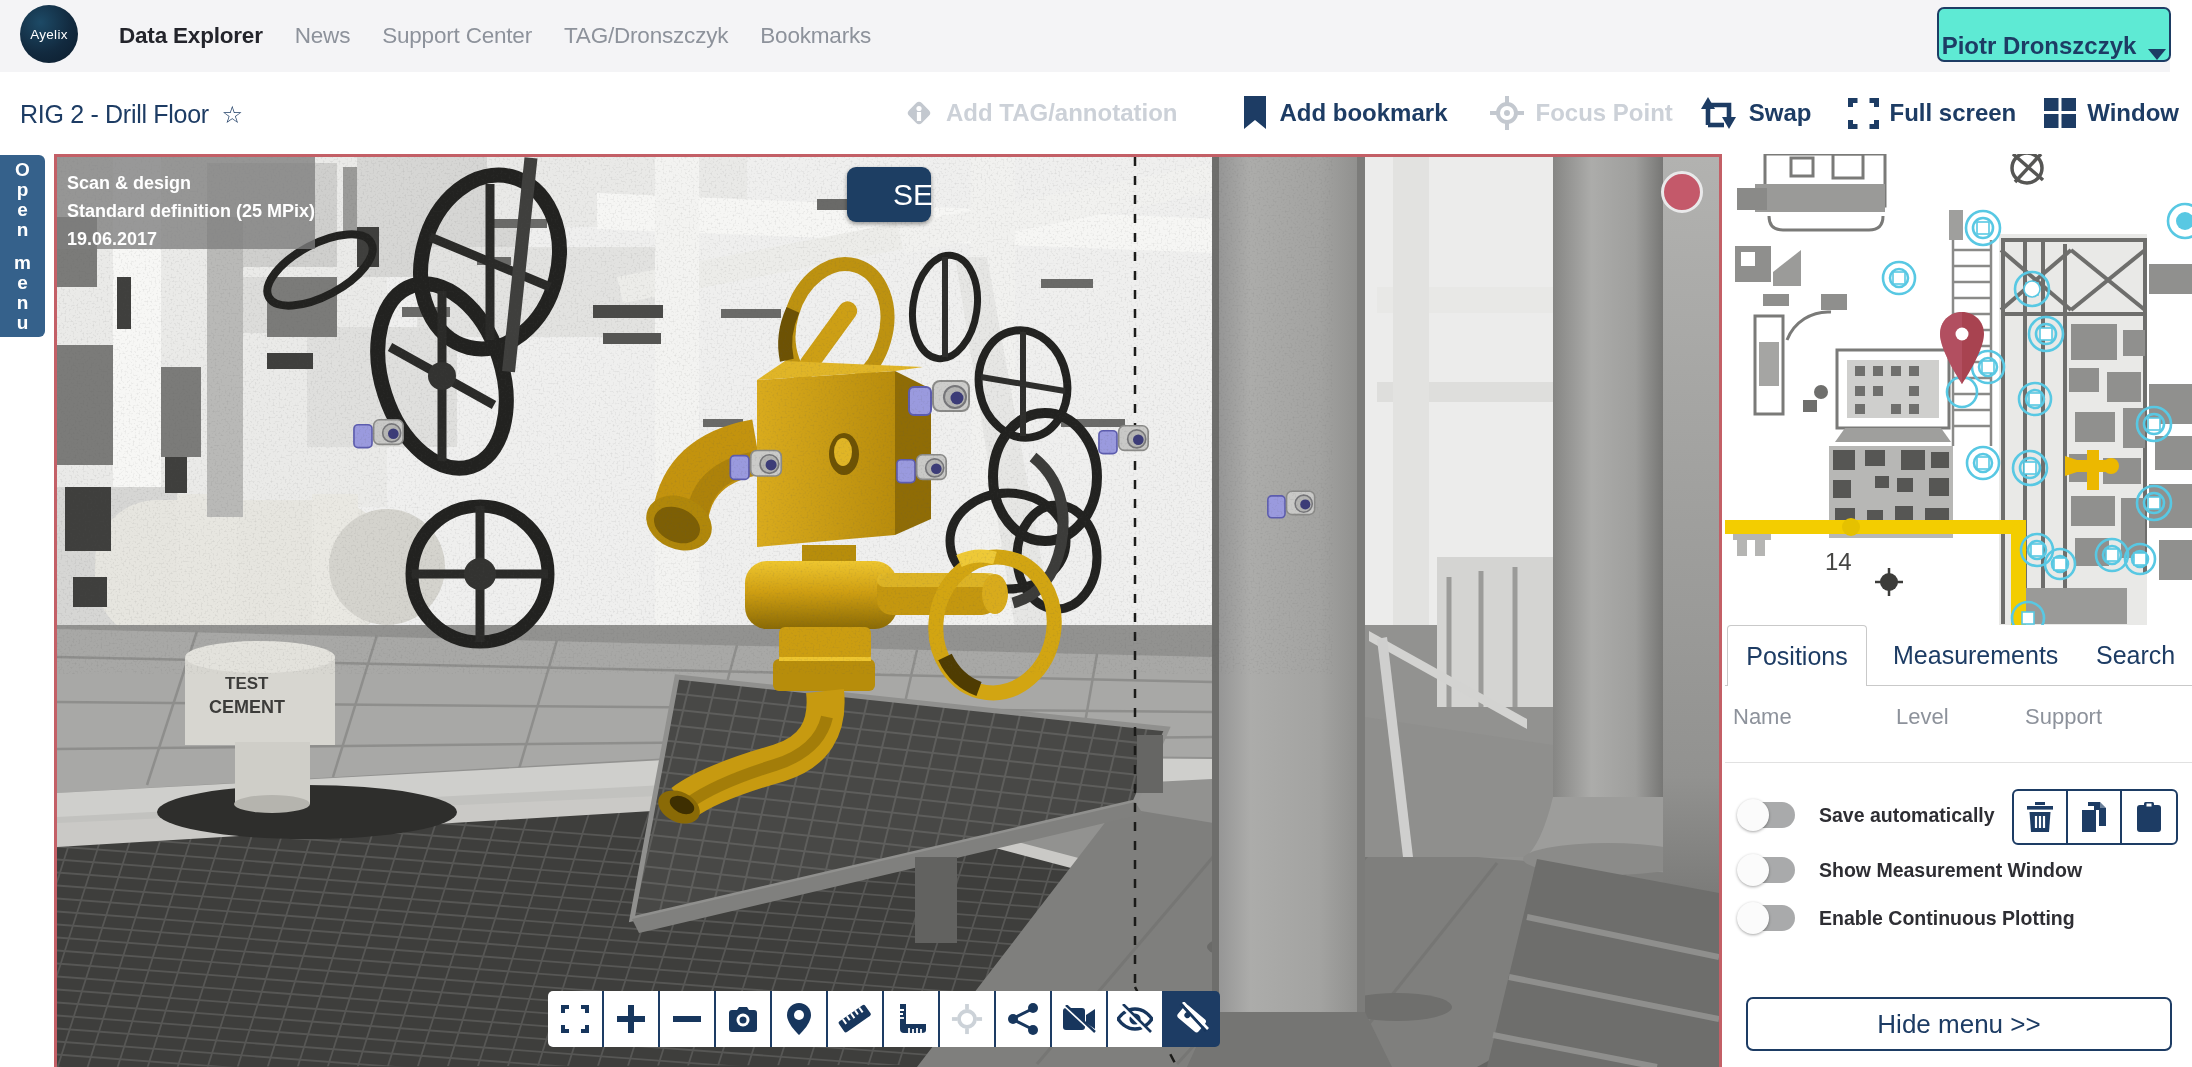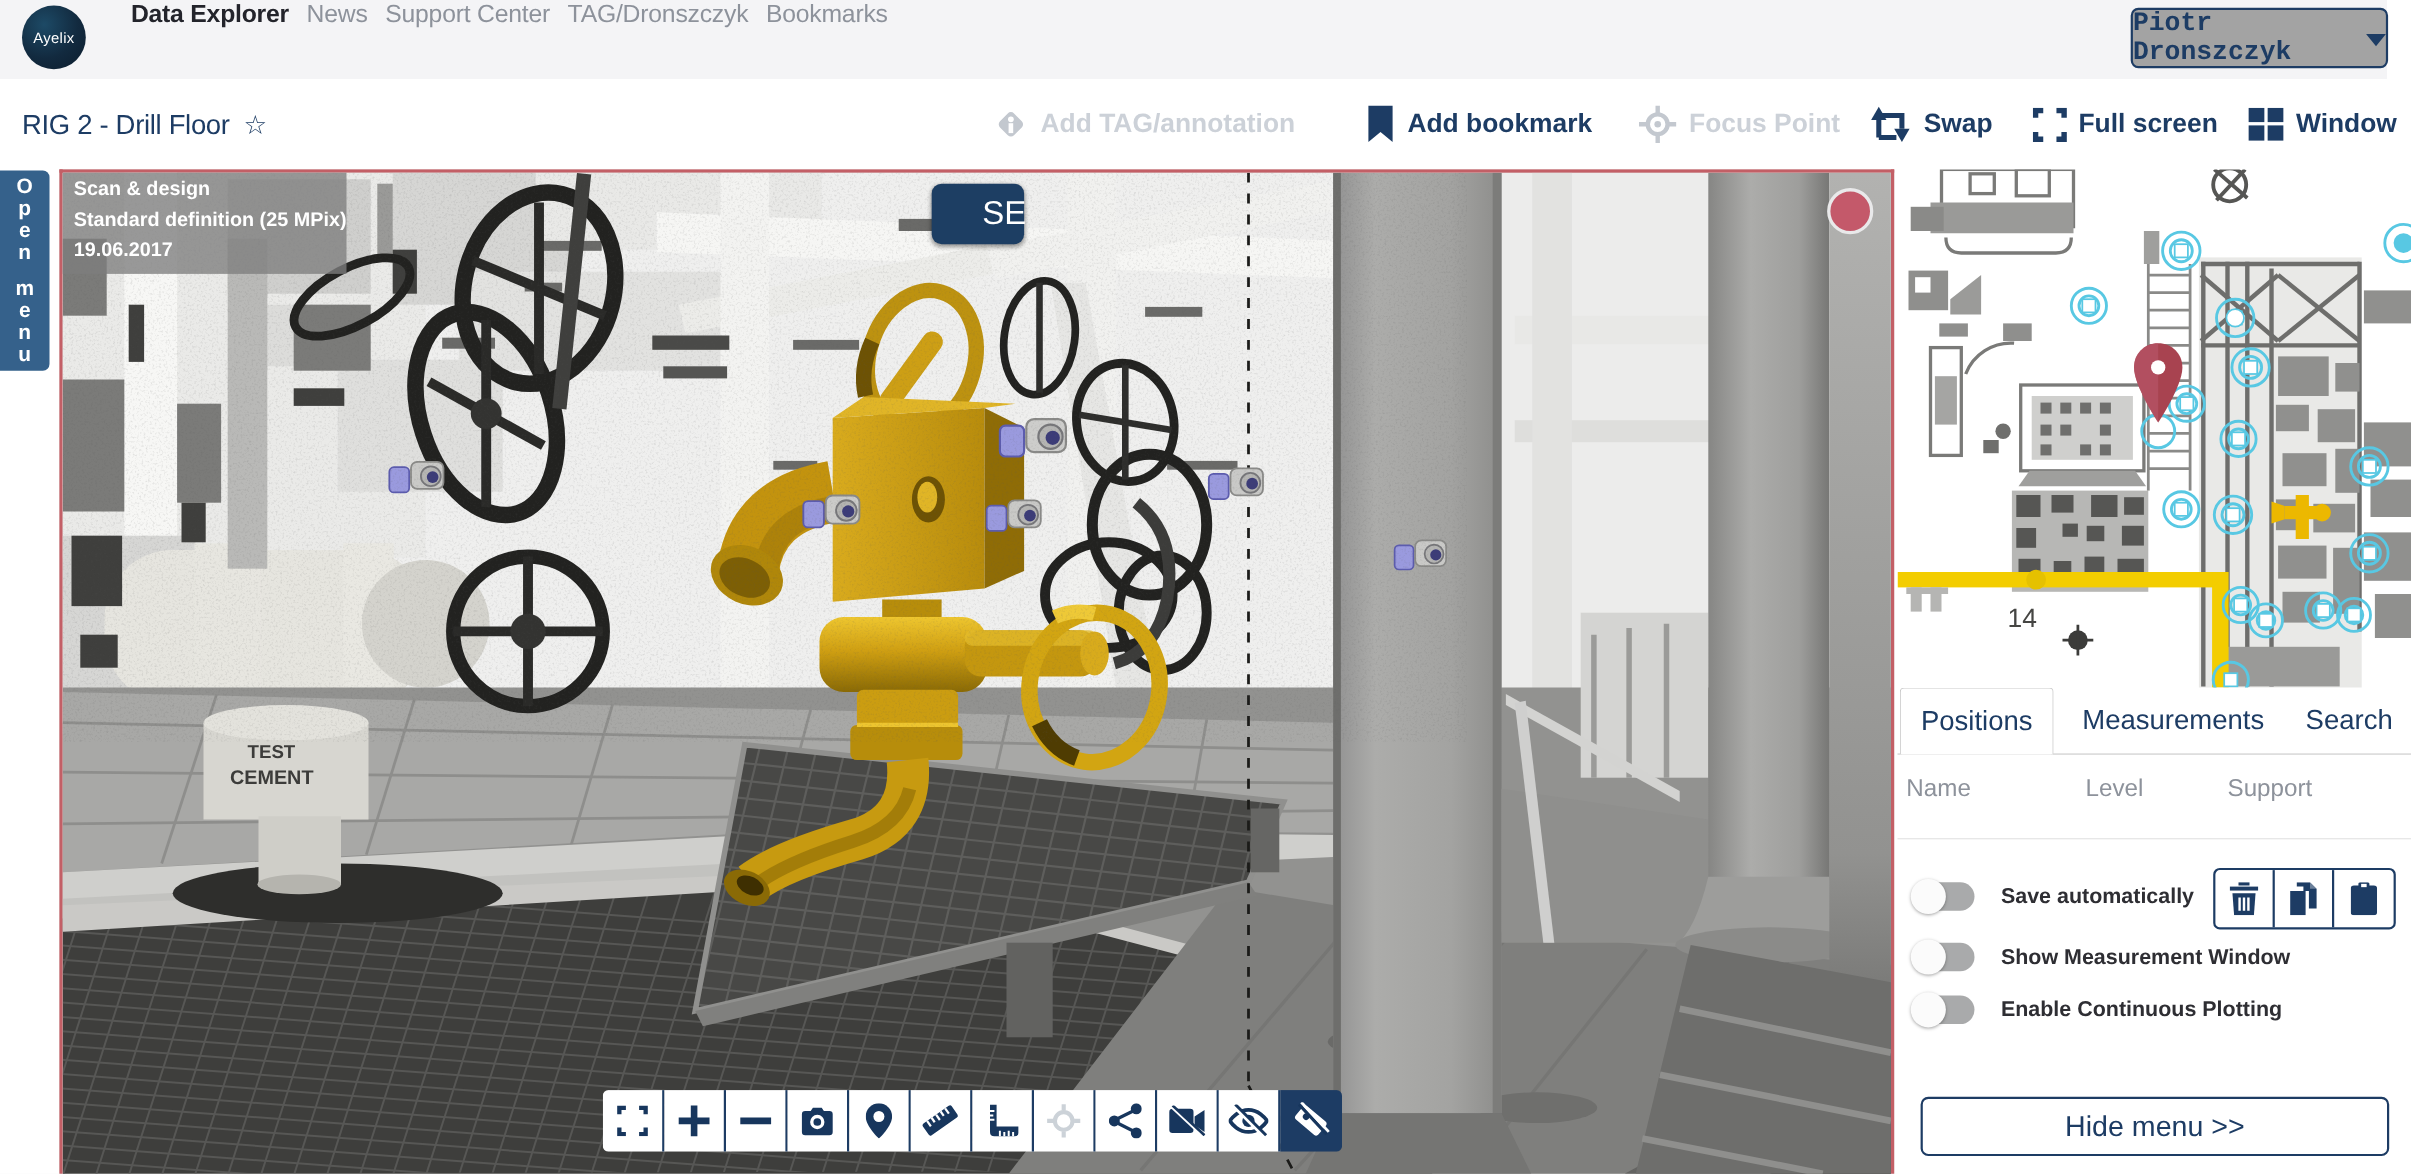--- a/index.html
+++ b/index.html
@@ -2,42 +2,42 @@
 <html><head>
 <meta charset="utf-8">
 <style>
   * { margin:0; padding:0; box-sizing:border-box; }
   html,body { width:2192px; height:1067px; overflow:hidden; background:#fff;
     font-family:"Liberation Sans", sans-serif; }
   .topbar { position:absolute; left:0; top:0; width:2170px; height:72px; background:#f4f4f6; }
   .logo { position:absolute; left:20px; top:5px; width:58px; height:58px; border-radius:50%;
     background:radial-gradient(circle at 35% 30%, #1d4a66 0%, #122a3f 55%, #0c1c2c 100%);
     color:#fff; font-size:14px; display:flex; align-items:center; justify-content:center; }
-  .topnav { position:absolute; left:119px; top:0; height:72px; display:flex; gap:16px;
+  .topnav { position:absolute; left:119px; top:0; height:72px; display:flex; align-items:center; gap:32px;
     font-size:22.5px; color:#8d929b; letter-spacing:-0.2px; }
   .topnav .active { color:#23242b; font-weight:bold; }
   .userbtn { position:absolute; left:1937px; top:7px; width:234px; height:55px; border:2px solid #1d3c64;
-    border-radius:7px; background:#a3a3a3; color:#1d3c64; font-weight:bold; font-size:24px;
-    display:flex; align-items:center; justify-content:center;font-family:Liberation Mono, monospace; }
+    border-radius:7px; background:#5eead4; color:#1d3c64; font-weight:bold; font-size:24px;
+    display:flex; align-items:flex-end; justify-content:center; }
   .userbtn .caret { width:0; height:0; border-left:9px solid transparent; border-right:9px solid transparent;
     border-top:11px solid #1d3c64; margin-left:12px; margin-top:3px; }
   .subbar { position:absolute; left:0; top:72px; width:2192px; height:82px; background:#ffffff; }
   .rigtitle { position:absolute; left:20px; top:28px; font-size:25px; color:#1d3c64; letter-spacing:-0.3px; }
   .rigtitle .star { font-size:24px; margin-left:6px; }
   .tools { position:absolute; right:13px; top:0; height:82px; display:flex; align-items:center;gap:12px; }
   .tool { display:flex; align-items:center; font-size:24px; font-weight:bold; color:#1d3c64; }
   .tool.gray { color:#ccd1d8; }
   .tool svg { margin-right:11px; }
   .opentab { position:absolute; left:0; top:155px; width:45px; height:182px; background:#35618b;
     border-radius:0 6px 6px 0; color:#fff; font-size:19px; font-weight:bold;
     display:flex; flex-direction:column; align-items:center; justify-content:center; line-height:20px; }
   .viewport { position:absolute; left:54px; top:154px; width:1668px; height:913px;
     border:3px solid #c35f66; border-bottom:none; background:#dcdcdc; }
   .scaninfo { position:absolute; left:0px; top:0px; width:258px; height:92px; background:rgba(125,125,125,0.78);
-    color:#fff; font-weight:bold; font-size:18px; padding:0 0 0 10px; line-height:28px; white-space:nowrap; }
+    color:#fff; font-weight:bold; font-size:18px; padding:12px 0 0 10px; line-height:28px; white-space:nowrap; }
   .sebox { position:absolute; left:790px; top:10px; width:84px; height:55px; background:#1d3e63;
     border-radius:9px; color:#fff; font-size:30px; display:flex; align-items:center; justify-content:center;
     box-shadow:0 2px 4px rgba(0,0,0,0.4);padding-left:48px; }
   .pinkdot { position:absolute; left:1604px; top:14px; width:42px; height:42px; border-radius:50%;
     background:#c4596a; border:3px solid #e9e9ea; }
   .vtoolbar { position:absolute; left:491px; top:834px; height:56px; display:flex;
     border-radius:5px; overflow:hidden; }
   .vbtn { width:56px; height:56px; background:#fff; display:flex; align-items:center; justify-content:center;
     border-right:2px solid #1d3c64; }
   .vbtn:last-child { border-right:none; }

